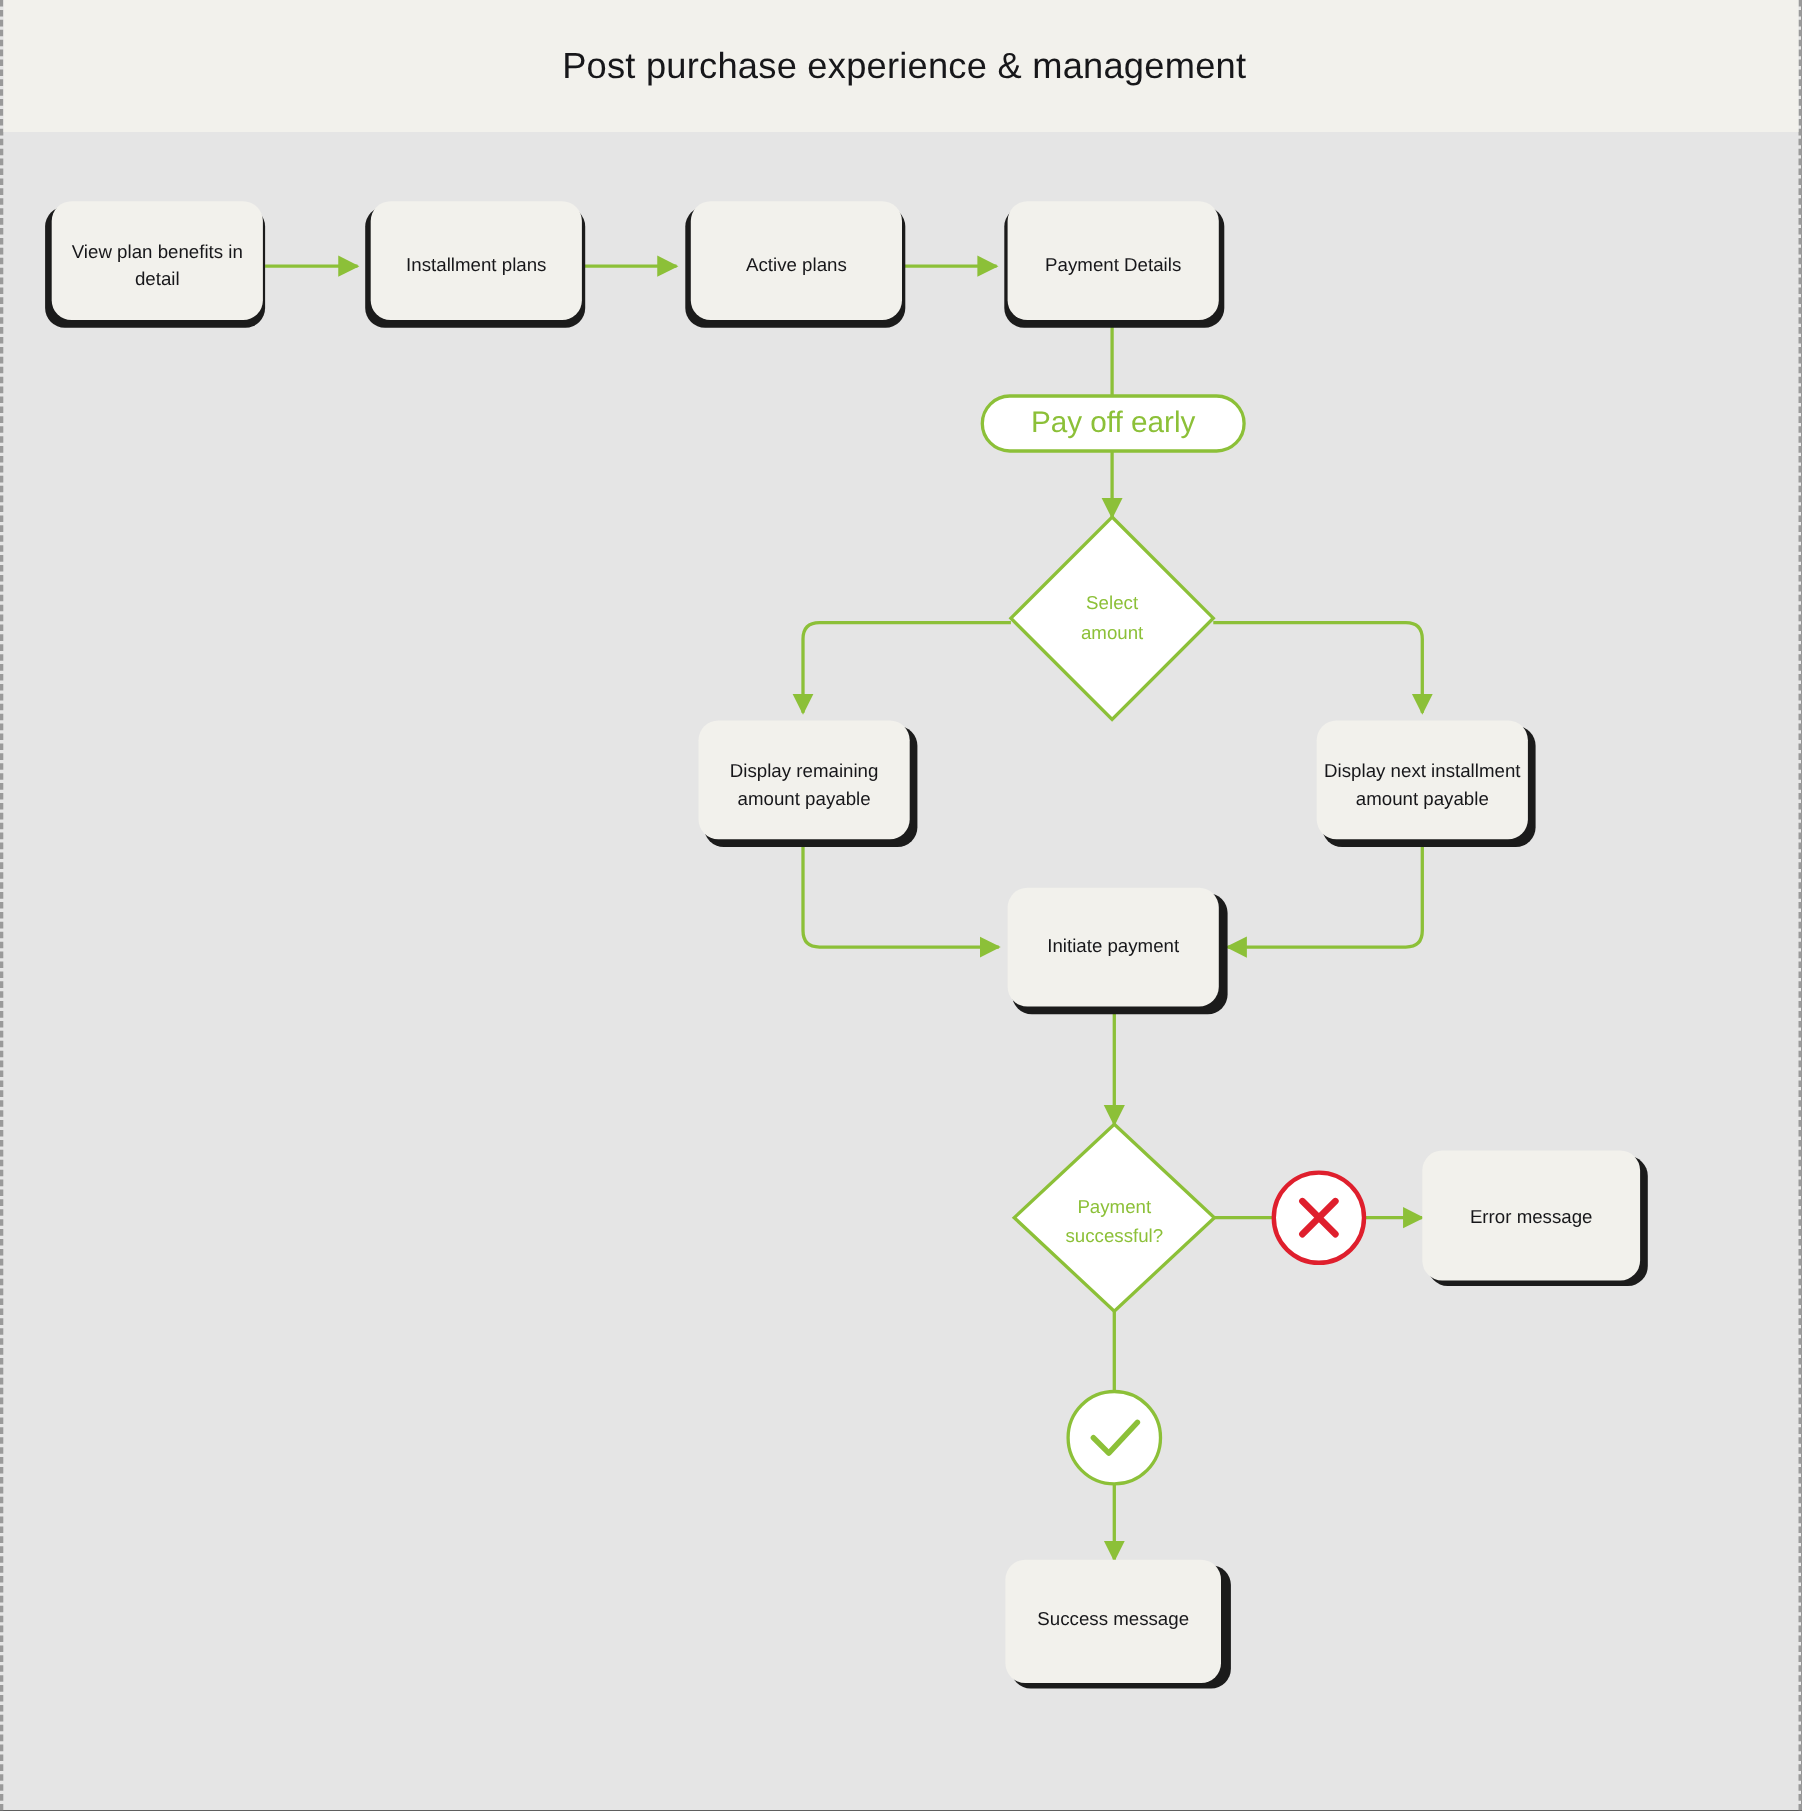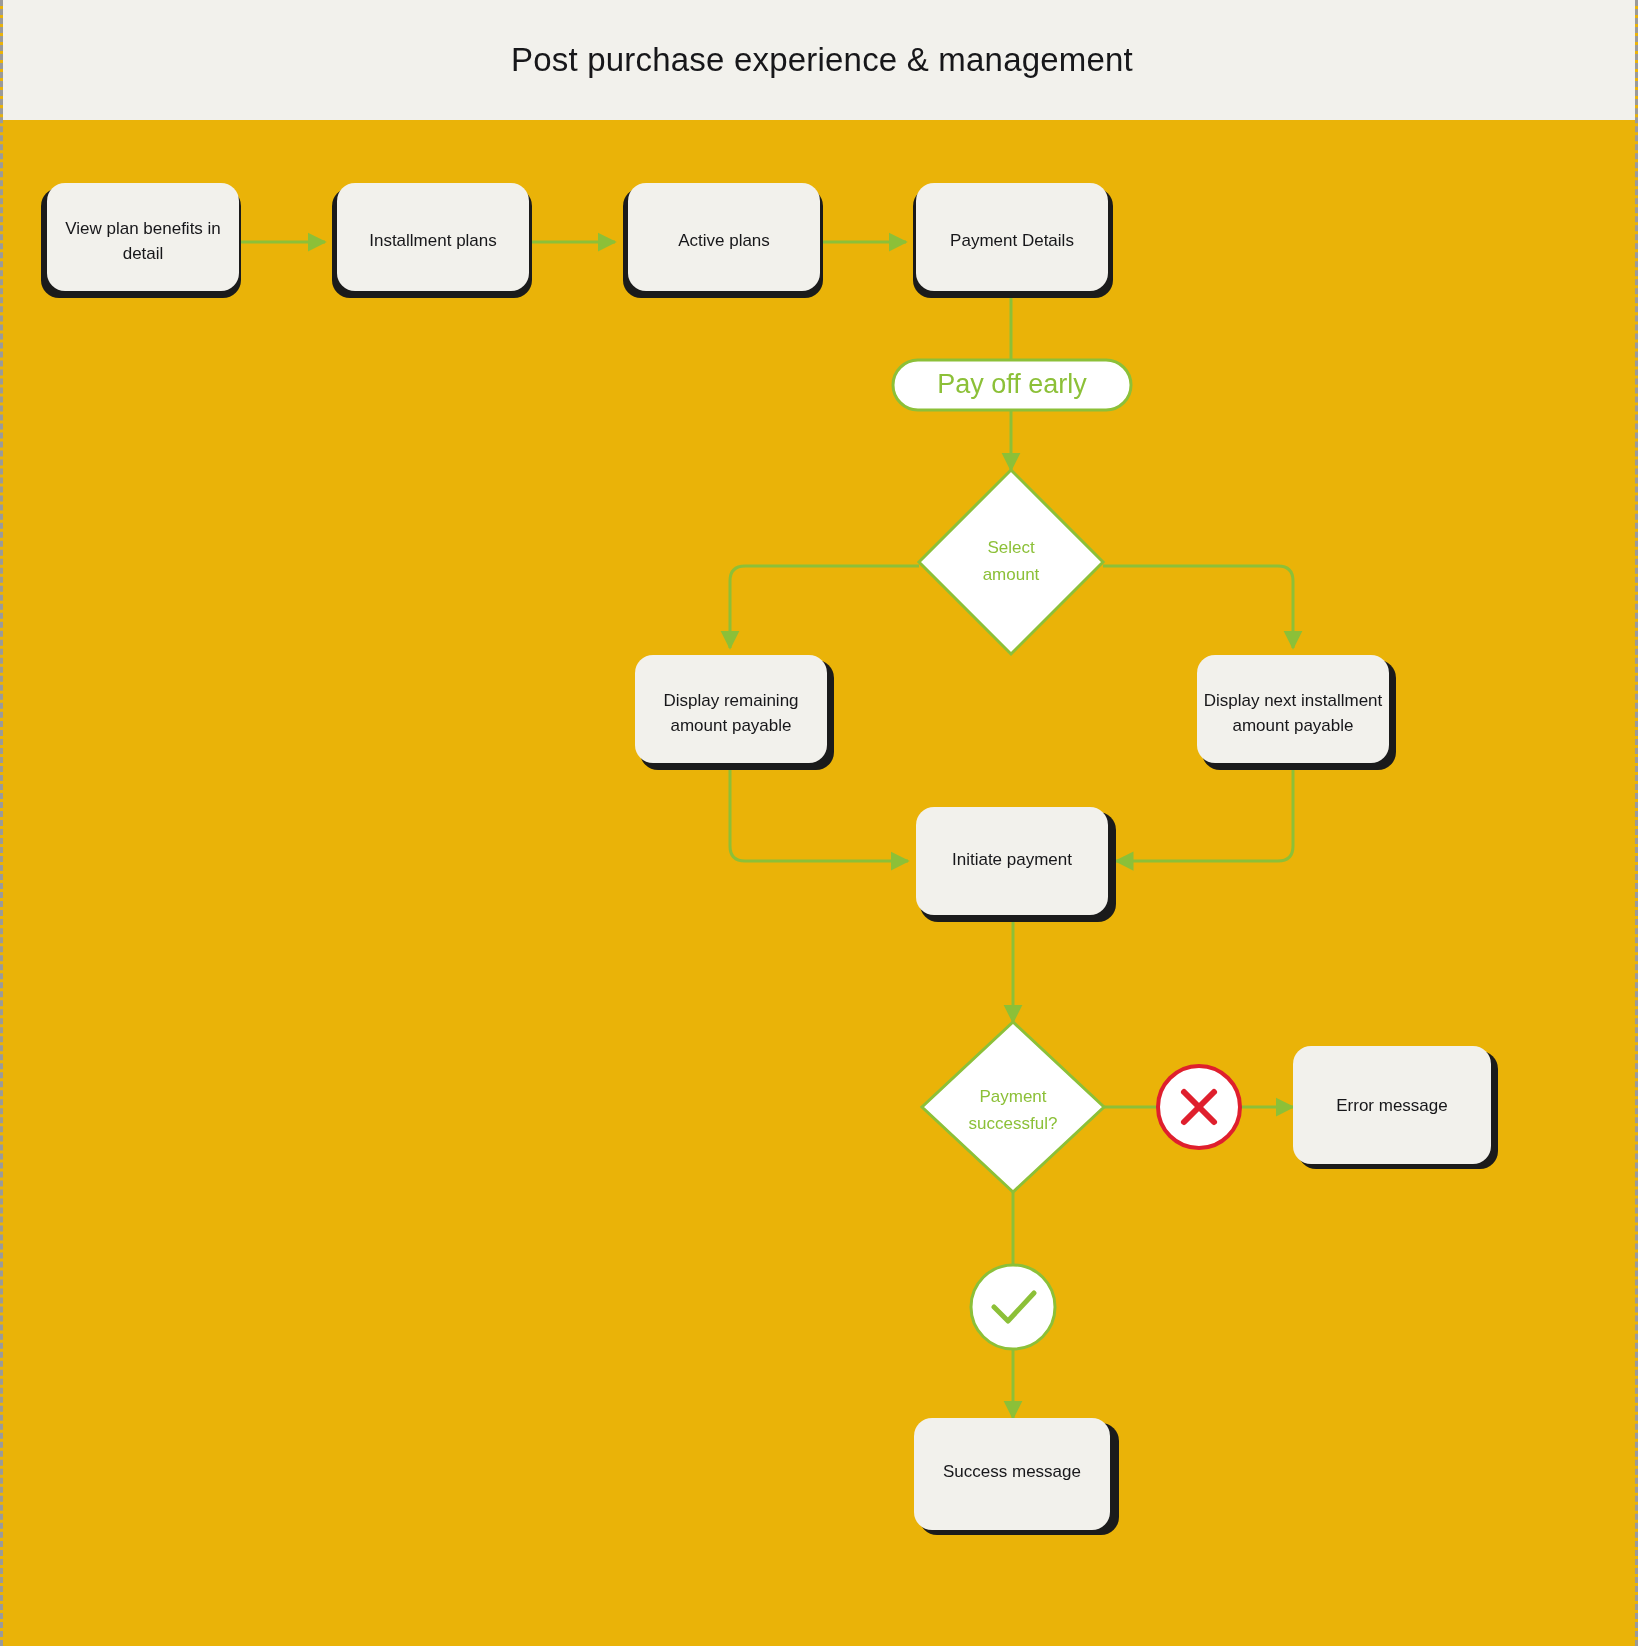--- a/index.html
+++ b/index.html
@@ -7,21 +7,21 @@
     padding: 0;
     background: #000000;
   }
   body {
     font-family: "Liberation Sans", sans-serif;
   }
   #canvas {
     position: relative;
     width: 1638px;
     height: 1646px;
-    background: #eab308;
+    background: #e5e5e5;
     overflow: hidden;
     box-sizing: border-box;
     border-left: 3px dashed #9a9a9a;
     border-right: 3px dashed #9a9a9a;
   }
   #header-band {
     position: absolute;
     left: 0;
     top: 0;
     width: 1638px;

